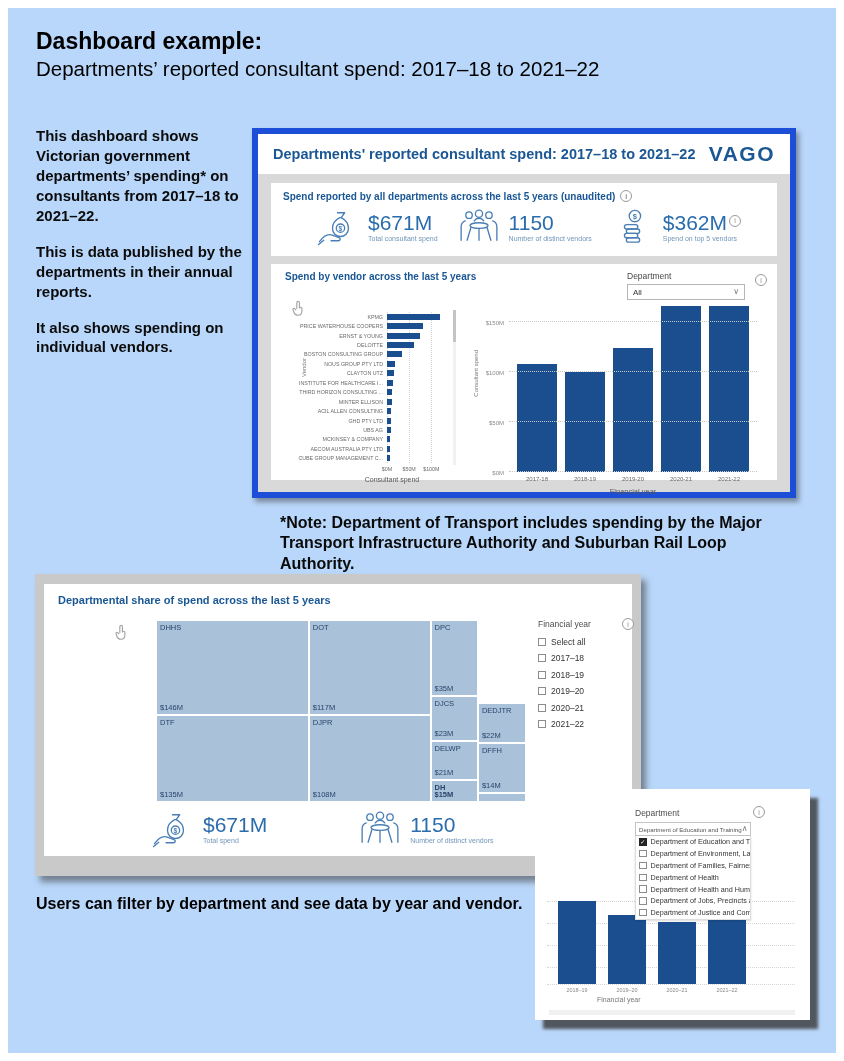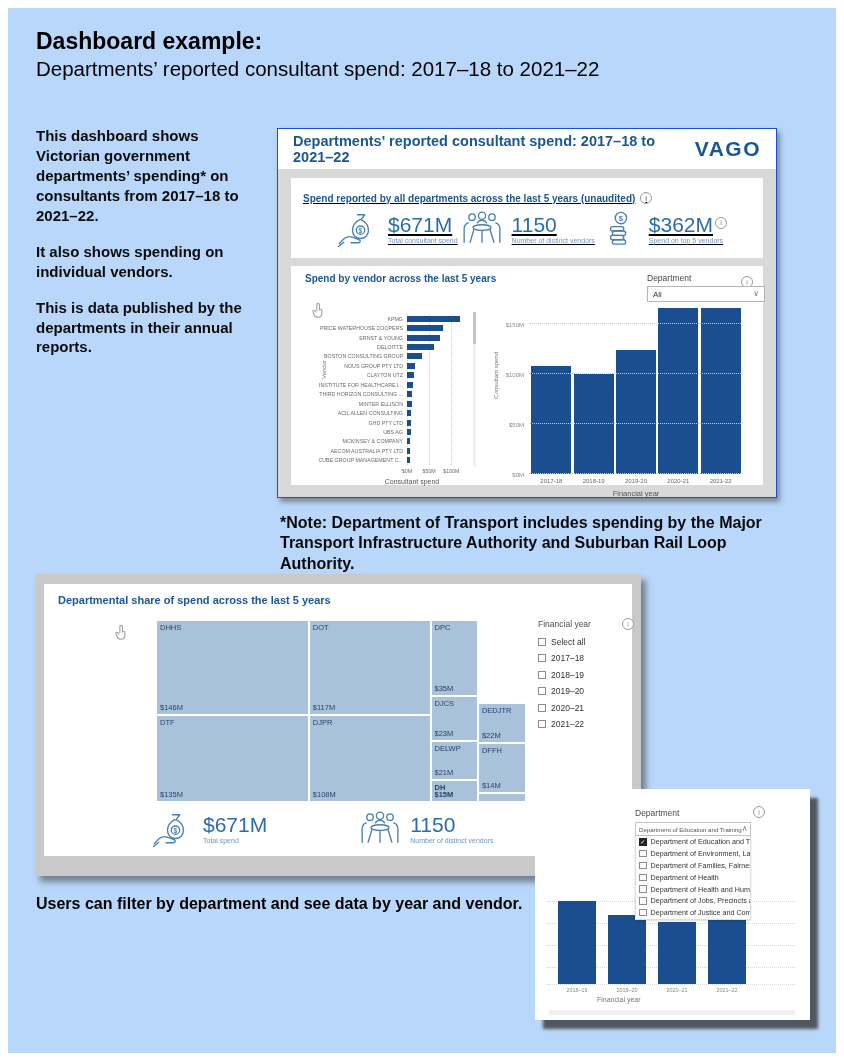--- a/index.html
+++ b/index.html
@@ -22,29 +22,29 @@
         border:1px solid #9a9a9a;border-radius:50%;font-size:7px;color:#8a8a8a;flex:none;background:#fff;}
   .kpi{display:flex;align-items:center;gap:9px;}
   .kpi-value{font-size:21px;color:#2b6cac;line-height:1.05;}
   .kpi-label{font-size:7px;color:#7096ba;margin-top:1px;}
   svg.kpiicon{width:42px;height:38px;stroke:#4a7fb5;fill:none;stroke-width:1.4;stroke-linecap:round;stroke-linejoin:round;}
   svg.kpiicon text{stroke:none;fill:#4a7fb5;font-weight:bold;font-family:"Liberation Sans",sans-serif;}
   svg.hand{width:15px;height:17px;fill:none;stroke:#a3a3a3;stroke-width:1.2;stroke-linecap:round;stroke-linejoin:round;}
   .chev{color:#7a7a7a;font-size:8px;line-height:1;}
 
   
-  .dash1{left:277px;top:128px;width:500px;height:370px;background:#fff;border:1px solid #1d4ed8;
+  .dash1{left:252px;top:128px;width:544px;height:370px;background:#fff;border:6px solid #1d4ed8;
          box-shadow:3px 4px 5px rgba(40,40,40,.45);box-sizing:border-box;}
   .dash1-header{height:40px;display:flex;align-items:center;justify-content:space-between;padding:0 15px;}
   .dash1-title{font-size:14.5px;font-weight:700;color:#1a5794;}
   .vago{font-size:21px;font-weight:600;color:#1a5794;letter-spacing:1.5px;}
   .dash1-body{position:absolute;left:0;right:0;top:40px;bottom:0;background:#d9d9d9;padding:9px 13px 12px;
               box-sizing:border-box;display:flex;flex-direction:column;gap:8px;}
   .panel{background:#fff;}
-  .kpi-panel{padding:14px 12px 10px;text-decoration:underline;}
+  .kpi-panel{padding:7px 12px 10px;}
   .panel-heading{font-size:10px;font-weight:700;color:#1a5794;display:flex;align-items:center;gap:5px;}
   .kpi-row{display:flex;justify-content:space-between;padding:6px 26px 0 34px;}
   .sup-info{position:relative;top:-7px;left:2px;}
 
   .vendor-panel{flex:1;padding:7px 14px;position:relative;}
   .vendor-info{position:absolute;right:10px;top:10px;}
   .dept-filter{position:absolute;left:356px;top:7px;width:118px;}
   .dept-label{font-size:8.5px;color:#474747;}
   .dept-select{margin-top:3px;height:14px;border:1px solid #b5b5b5;background:#fff;font-size:8px;color:#333;
                display:flex;align-items:center;justify-content:space-between;padding:0 5px;}
@@ -127,22 +127,22 @@
 
 <div class="abs bg"></div>
 
 <div class="abs page-titles">
   <h1>Dashboard example:</h1>
   <h2>Departments’ reported consultant spend: 2017–18 to 2021–22</h2>
 </div>
 
 <div class="abs intro">
   <p>This dashboard shows Victorian government departments’ spending* on consultants from 2017–18 to 2021–22.</p>
+  <p>This is data published by the departments in their annual reports.</p>
   <p>It also shows spending on individual vendors.</p>
-  <p>This is data published by the departments in their annual reports.</p>
 </div>
 
 <div class="abs dash1">
   <div class="dash1-header">
     <div class="dash1-title">Departments' reported consultant spend: 2017–18 to 2021–22</div>
     <div class="vago">VAGO</div>
   </div>
   <div class="dash1-body">
 
     <div class="panel kpi-panel">

